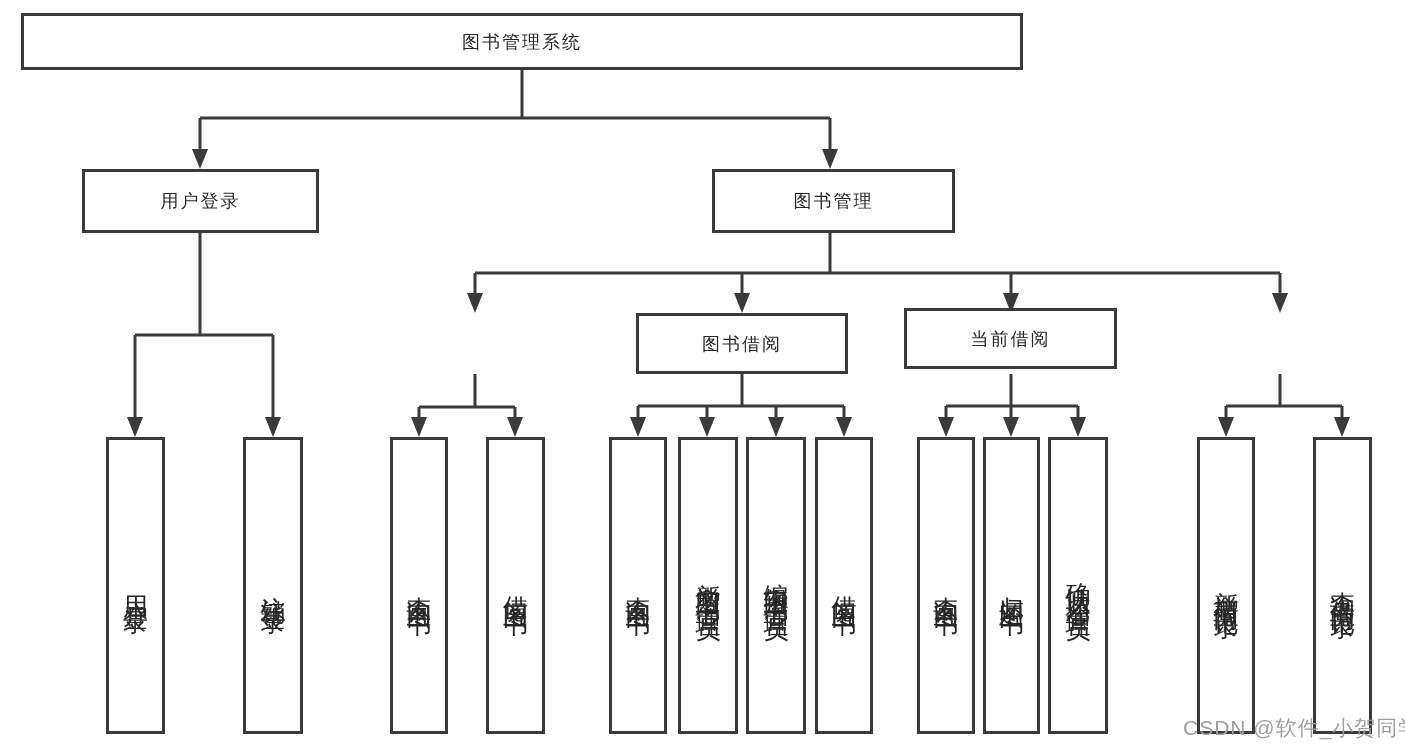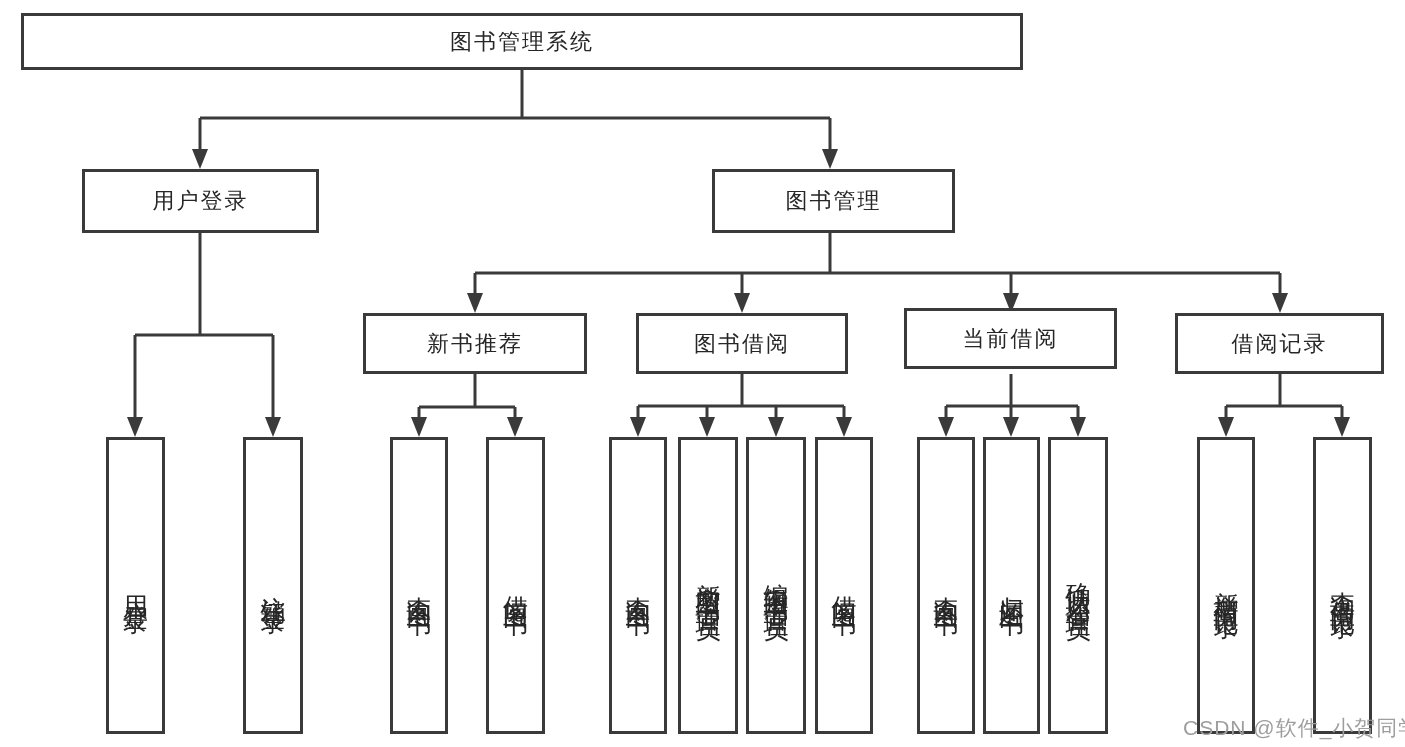--- a/index.html
+++ b/index.html
@@ -8,21 +8,21 @@
     position:relative; width:1405px; height:747px;
     background:#ffffff; overflow:hidden;
   }
   #wires { position:absolute; left:0; top:0; width:1405px; height:747px; }
   .node {
     position:absolute; box-sizing:border-box;
     border:3px solid #3a3a3a; background:#ffffff;
     display:flex; align-items:center; justify-content:center;
     color:#262626;
   }
-  .hnode { font-size:22px; letter-spacing:2px; }
+  .hnode { font-size:18px; letter-spacing:2px; }
   .vnode span {
     writing-mode:vertical-rl; text-orientation:mixed;
     font-size:25px; letter-spacing:5px; line-height:1.15;
     white-space:nowrap;
   }
   .leaf { top:437px; height:297px; }
   #watermark {
     position:absolute; left:1183px; top:714px;
     font-size:21px; color:#9e9e9e; letter-spacing:1px;
     white-space:nowrap; z-index:5;
@@ -103,31 +103,25 @@
     <span>图书管理系统</span>
   </div>
 
   <div class="node hnode" style="left:82px; top:169px; width:237px; height:64px;">
     <span>用户登录</span>
   </div>
   <div class="node hnode" style="left:712px; top:169px; width:243px; height:64px;">
     <span>图书管理</span>
   </div>
 
-  <div class="node hnode" style="left:363px; top:313px; width:224px; height:61px;">
-    <span>新书推荐</span>
-  </div>
   <div class="node hnode" style="left:636px; top:313px; width:212px; height:61px;align-items:center;">
     <span>图书借阅</span>
   </div>
   <div class="node hnode" style="left:904px; top:308px; width:213px; height:61px;">
     <span>当前借阅</span>
-  </div>
-  <div class="node hnode" style="left:1175px; top:313px; width:209px; height:61px;">
-    <span>借阅记录</span>
   </div>
 
   <div class="node vnode leaf" style="left:106px; width:59px;">
     <span>用户登录</span>
   </div>
   <div class="node vnode leaf" style="left:243px; width:60px;">
     <span>注销登录</span>
   </div>
 
   <div class="node vnode leaf" style="left:390px; width:58px;">

